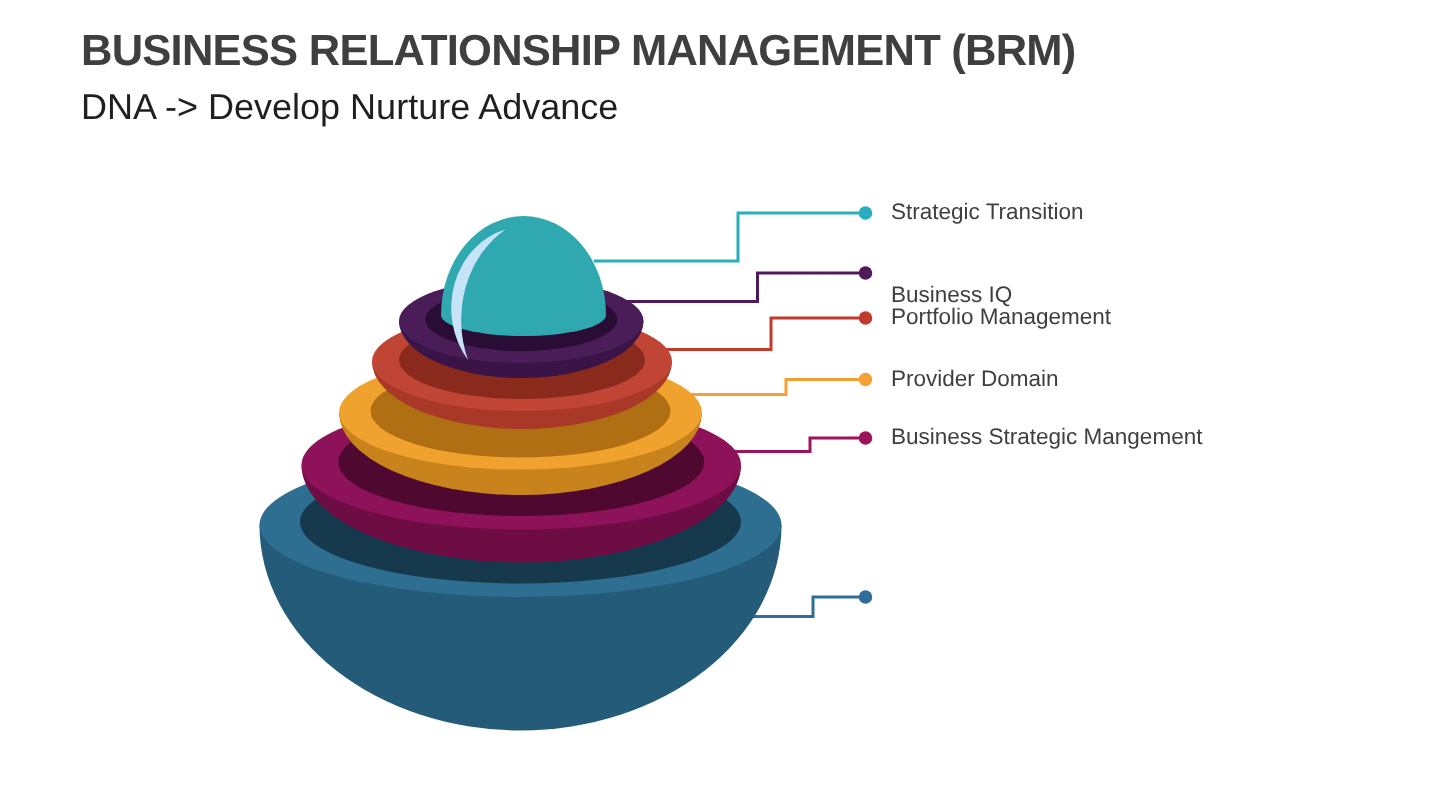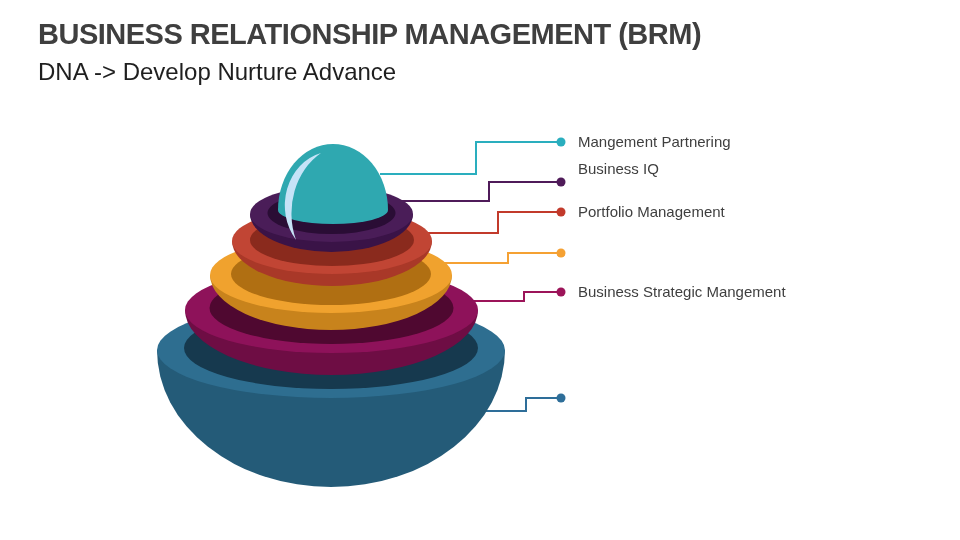--- a/index.html
+++ b/index.html
@@ -2,21 +2,21 @@
 <html><head>
 <meta charset="utf-8">
 <style>
   html,body{margin:0;padding:0;}
   body{
     width:960px;height:540px;
     background:#ffffff;
     font-family:"Liberation Sans", sans-serif;
     position:relative;overflow:hidden;
   }
-  .slide{position:absolute;inset:0;}
+  .slide{position:absolute;inset:0;margin-left:16px;}
   .title{
     position:absolute;left:38px;top:18px;
     font-size:29px;font-weight:700;color:#3f3f3f;
     letter-spacing:-0.5px;white-space:nowrap;
   }
   .subtitle{
     position:absolute;left:38px;top:58px;
     font-size:24px;font-weight:400;color:#1f1f1f;
     white-space:nowrap;
   }
@@ -82,18 +82,19 @@
       <ellipse cx="331.5" cy="214" rx="81.5" ry="28" fill="#4A1D58"></ellipse>
       <ellipse cx="331.5" cy="213" rx="64" ry="21" fill="#2A0D35"></ellipse>
     </g>
 
     <g>
       <path d="M278,210 A55,66 0 1 1 388,210 A55,14 0 0 1 278,210 Z" fill="#2FA8B0"></path>
       <path d="M321,153 A48,54 0 0 0 296,240 A60,70 0 0 1 321,153 Z" fill="#C6E3F7"></path>
     </g>
   </svg>
 
-  <div class="layer-label" style="top:131px">Mangement Partnering</div>
-  <div class="layer-label" style="top:158px">Business IQ</div>
+  <div class="layer-label" style="top:131px">Strategic Transition</div>
+  <div class="layer-label" style="top:186px">Business IQ</div>
   <div class="layer-label" style="top:201px">Portfolio Management</div>
+  <div class="layer-label" style="top:242px">Provider Domain</div>
   <div class="layer-label" style="top:281px">Business Strategic Mangement</div>
 
 </div>
 
 </body></html>

